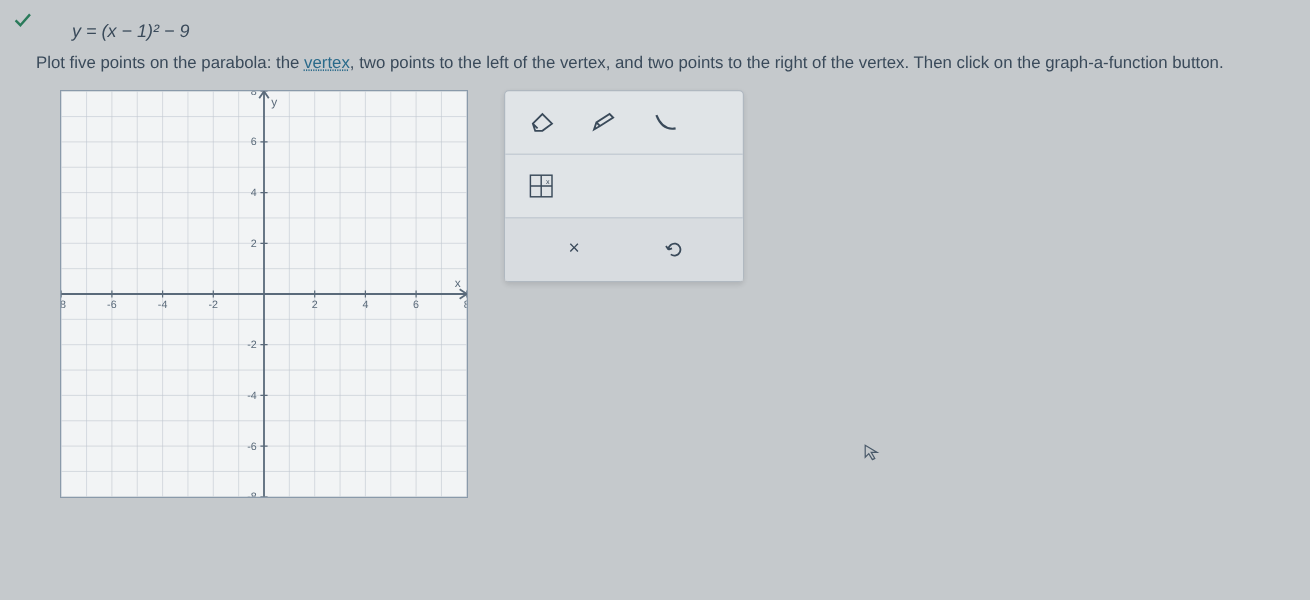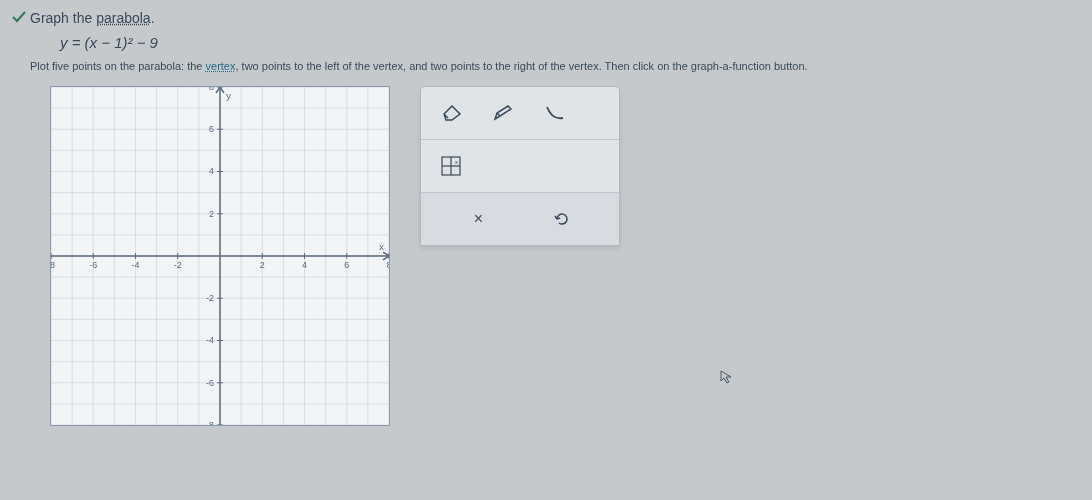--- a/index.html
+++ b/index.html
@@ -2,21 +2,21 @@
 <html><head>
   <meta charset="utf-8">
   <style>
     * { box-sizing: border-box; margin: 0; padding: 0; }
     body { font-family: Arial, sans-serif; background: #c5c9cc; width: 1092px; height: 500px; overflow: hidden; color: #2a3a4a; }
     .container { padding: 10px 30px; }
     .check-icon { position: absolute; left: 12px; top: 10px; }
     .title { font-size: 14px; color: #3a4a5a; margin-bottom: 8px; }
     .underline { text-decoration: underline dotted; }
     .equation { font-size: 15px; color: #3a4a5a; margin: 8px 0 8px 30px; font-style: italic; }
-    .instructions { font-size: 11px; color: #3a4a5a; margin-bottom: 12px; line-height: 1.4; }
+    .instructions { font-size: 14px; color: #3a4a5a; margin-bottom: 12px; line-height: 1.4; }
     .vertex-link { text-decoration: underline dotted; color: #2a6a8a; }
     .workspace { display: flex; gap: 30px; align-items: flex-start; margin-left: 20px; }
     .graph-box { width: 340px; height: 340px; background: #f2f4f5; border: 1px solid #8a9aaa; position: relative; }
     .graph-svg { width: 100%; height: 100%; }
     .grid-line { stroke: #c0c8d0; stroke-width: 0.5; }
     .axis-line { stroke: #5a6a7a; stroke-width: 1.5; }
     .tick-text { font-size: 9px; fill: #5a6a7a; }
     .axis-label { font-size: 10px; fill: #5a6a7a; }
     .toolbox { width: 200px; background: #e0e4e7; border: 1px solid #b0b8c0; border-radius: 4px; box-shadow: 0 2px 4px rgba(0,0,0,0.1); }
     .tool-row { display: flex; gap: 24px; padding: 12px 16px; align-items: center; }
@@ -27,23 +27,20 @@
     .cursor-icon { position: absolute; left: 720px; top: 370px; }
   </style>
 </head>
 <body>
 
 <svg class="check-icon" width="14" height="14" viewBox="0 0 14 14">
     <path d="M1 7 L5 11 L13 2" stroke="#2a7a5a" stroke-width="2" fill="none"></path>
   </svg>
 
 <div class="container">
-  <div class="title">
-    <span>Graph the </span><span class="underline">parabola</span><span>.</span>
-  </div>
 
   <div class="equation">y = (x − 1)² − 9</div>
 
   <div class="instructions">
     <span>Plot five points on the parabola: the </span><span class="vertex-link">vertex</span><span>, two points to the left of the vertex, and two points to the right of the vertex. Then click on the graph-a-function button.</span>
   </div>
 
   <div class="workspace">
     <div class="graph-box">
       <svg class="graph-svg" viewBox="0 0 340 340" id="graph-svg">

